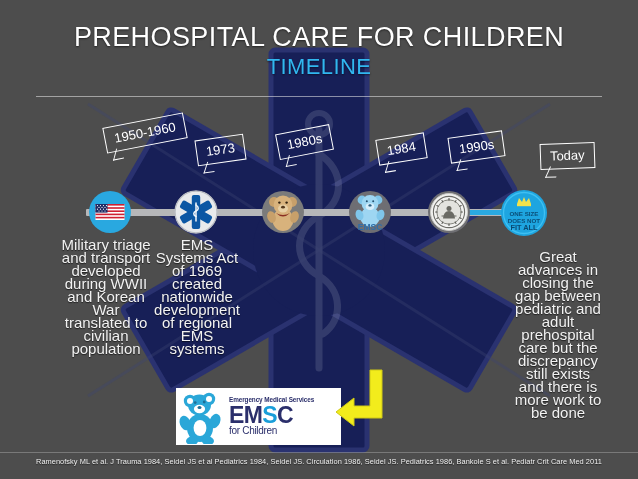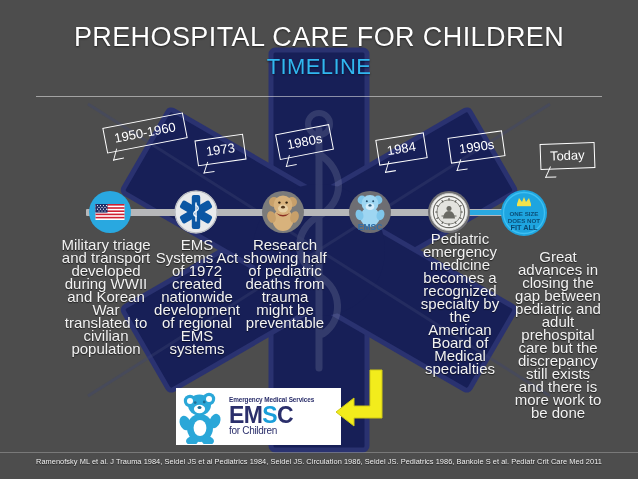--- a/index.html
+++ b/index.html
@@ -301,26 +301,24 @@
       <g font-family="Liberation Sans, sans-serif" font-weight="bold" text-anchor="middle" fill="#0b4f78">
         <text x="24" y="27" font-size="6.2">ONE SIZE</text>
         <text x="24" y="33.5" font-size="6.2">DOES NOT</text>
         <text x="24" y="41" font-size="7.4" fill="#0a4a72">FIT ALL</text>
       </g>
     </svg>
   </div>
 
   <div class="col" style="left:60px;top:238px;width:92px;">Military triage and transport developed during WWII and Korean War translated to civilian population</div>
 
-  <div class="col" style="left:152px;top:238px;width:90px;">EMS Systems Act of 1972 created nationwide development of regional EMS systems</div>
-
-  <div class="col" style="left:243px;top:238px;width:84px;">Research showing half of pediatric deaths from trauma might be preventable</div>
-
-
-  <div class="col" style="left:419px;top:232px;width:82px;">Pediatric emergency medicine becomes a recognized specialty by the American Board of Medical specialties</div>
+  <div class="col" style="left:152px;top:238px;width:90px;">EMS Systems Act of 1969 created nationwide development of regional EMS systems</div>
+
+
+
 
   <div class="col" style="left:512px;top:238px;width:92px;margin-top:12px;">Great advances in closing the gap between pediatric and adult prehospital care but the discrepancy still exists and there is more work to be done</div>
 
   <div class="emsc-logo">
     <svg class="emsc-bear" viewBox="0 0 52 54">
       <g fill="#2aa7d8">
         <circle cx="14" cy="11" r="6.2"></circle>
         <circle cx="33" cy="9" r="6.2"></circle>
         <ellipse cx="23.5" cy="15" rx="11.5" ry="10.5"></ellipse>
         <ellipse cx="24" cy="38" rx="13" ry="14"></ellipse>

